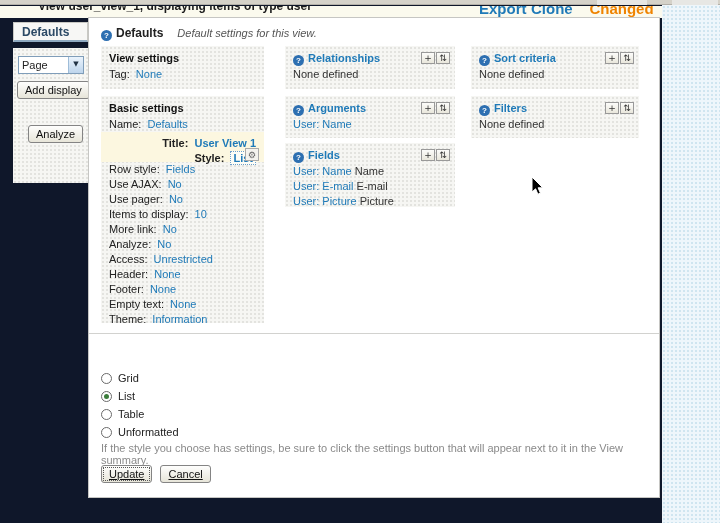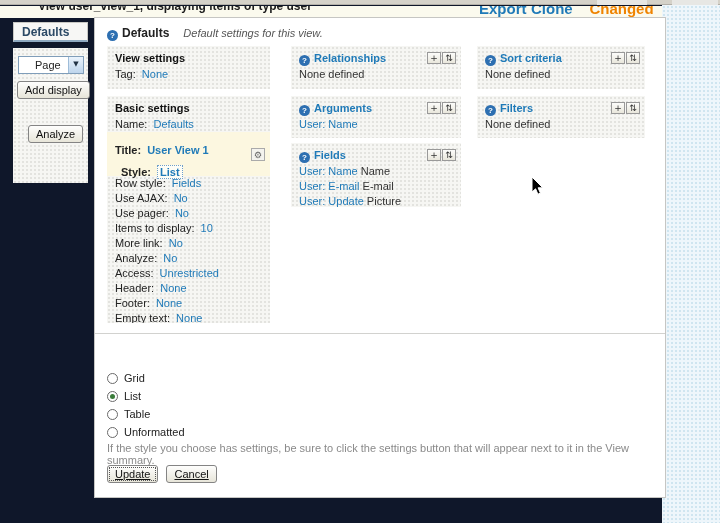--- a/index.html
+++ b/index.html
@@ -22,50 +22,50 @@
     background-color:#eef6fb; background-image:radial-gradient(#cfe5f0 25%, rgba(255,255,255,0) 26%); background-size:4px 4px; }
 
   .dotted { background-color:#f6f6f3; background-image:radial-gradient(#e3e3df 25%, rgba(255,255,255,0) 26%); background-size:4px 4px; }
 
   
   .sb-tab { position:absolute; left:13px; top:22px; width:75px; height:20px; background:#f7f7f5;
     border:1px solid #c9c9c4; border-bottom:2px solid #8fa9c0; line-height:18px; padding-left:8px;
     font-weight:bold; color:#2c4a66; font-size:12px; cursor:pointer; }
   .sb-panel { position:absolute; left:13px; top:48px; width:75px; height:135px; }
   .select { position:absolute; left:5px; top:8px; width:66px; height:18px; background:#fff; border:1px solid #7f9db9; cursor:pointer; }
-  .select-text { position:absolute; left:16px; top:2px; }
+  .select-text { position:absolute; left:3px; top:2px; }
   .select-arrow { position:absolute; right:0px; top:0px; width:15px; height:16px;
     background:linear-gradient(#eaf3fc,#bed5ec); border-left:1px solid #9ebcd8;
     text-align:center; font-size:7px; line-height:15px; color:#234; font-family:"DejaVu Sans",sans-serif; }
   .btn { display:inline-block; border:1px solid #848484; border-radius:3px;
     background:linear-gradient(#fefefd,#e7e5d9); padding:2px 7px; font-size:11px; color:#111; cursor:pointer; white-space:nowrap; }
   .btn-add-display { position:absolute; left:4px; top:33px; }
   .btn-analyze { position:absolute; left:15px; top:77px; }
   .btn.focused { outline:1px dotted #555; outline-offset:-3px; }
 
   
-  .main-box { position:absolute; left:94px; top:17px; width:572px; height:481px; border:1px solid #c6c6c3; background:#fff; }
+  .main-box { position:absolute; left:88px; top:17px; width:572px; height:481px; border:1px solid #c6c6c3; background:#fff; }
   .summary-header { position:absolute; left:12px; top:8px; white-space:nowrap; }
   .help-icon { display:inline-block; width:11px; height:11px; border-radius:50%; background:#2d6fb1; color:#fff;
     font-size:8px; font-weight:bold; text-align:center; line-height:11px; vertical-align:-1px; cursor:pointer; }
   .summary-heading { font-size:12px; font-weight:bold; margin-left:4px; }
   .summary-subtitle { font-style:italic; color:#555; margin-left:14px; }
 
   .box { position:absolute; padding:5px 8px; overflow:hidden; }
   .box-title { font-weight:bold; color:#111; height:16px; line-height:14px; }
   .box-title-link { font-weight:bold; color:#1f7ab8; margin-left:4px; cursor:pointer; }
   .mini-btns { position:absolute; top:5px; right:5px; }
   .mini-btn { display:inline-block; width:14px; height:12px; border:1px solid #999; margin-left:1px;
     background:linear-gradient(#fcfcfa,#e9e7dc); font-size:9px; line-height:10px; text-align:center; color:#333;
     font-family:"DejaVu Sans",sans-serif; cursor:pointer; }
   .row { height:15px; line-height:15px; white-space:nowrap; }
   .row .val { margin-left:3px; }
   .link { color:#1f7ab8; cursor:pointer; text-decoration:none; }
   .plain { color:#333; }
-  .hl { background:#fcf7e0; margin:0 -8px; padding:11px 8px; }
+  .hl { background:#fcf7e0; margin:0 -8px; padding:4px 8px;text-align:right; }
   .hl .lbl, .hl .val { font-weight:bold; }
   .style-indent { padding-left:14px; }
   .focus-box { border:1px dotted #6f9fca; padding:0 2px; background:#fdfdf6; }
   .gear-btn { position:absolute; right:5px; top:52px; width:14px; height:13px; border:1px solid #aaa;
     background:#f4f3ee; text-align:center; line-height:12px; font-size:9px; color:#666;
     font-family:"DejaVu Sans",sans-serif; cursor:pointer; }
 
   
   .form-divider { position:absolute; left:0; top:315px; width:100%; border-top:1px solid #d2d2cf; }
   .form-heading { position:absolute; left:12px; top:327px; font-weight:bold; font-size:11.5px; color:#111; }
@@ -210,21 +210,21 @@
       <div class="box-title">
         <span class="help-icon">?</span><span class="box-title-link">Fields</span>
       </div>
       <div class="row">
         <span class="link">User: Name</span><span class="plain"> Name</span>
       </div>
       <div class="row">
         <span class="link">User: E-mail</span><span class="plain"> E-mail</span>
       </div>
       <div class="row">
-        <span class="link">User: Update</span><span class="plain"> Picture</span>
+        <span class="link">User: Picture</span><span class="plain"> Picture</span>
       </div>
       <div class="mini-btns">
         <span class="mini-btn">+</span><span class="mini-btn">⇅</span>
       </div>
     </div>
 
     <div class="box dotted" style="left:382px; top:28px; width:168px; height:43px;">
       <div class="box-title">
         <span class="help-icon">?</span><span class="box-title-link">Sort criteria</span>
       </div>

